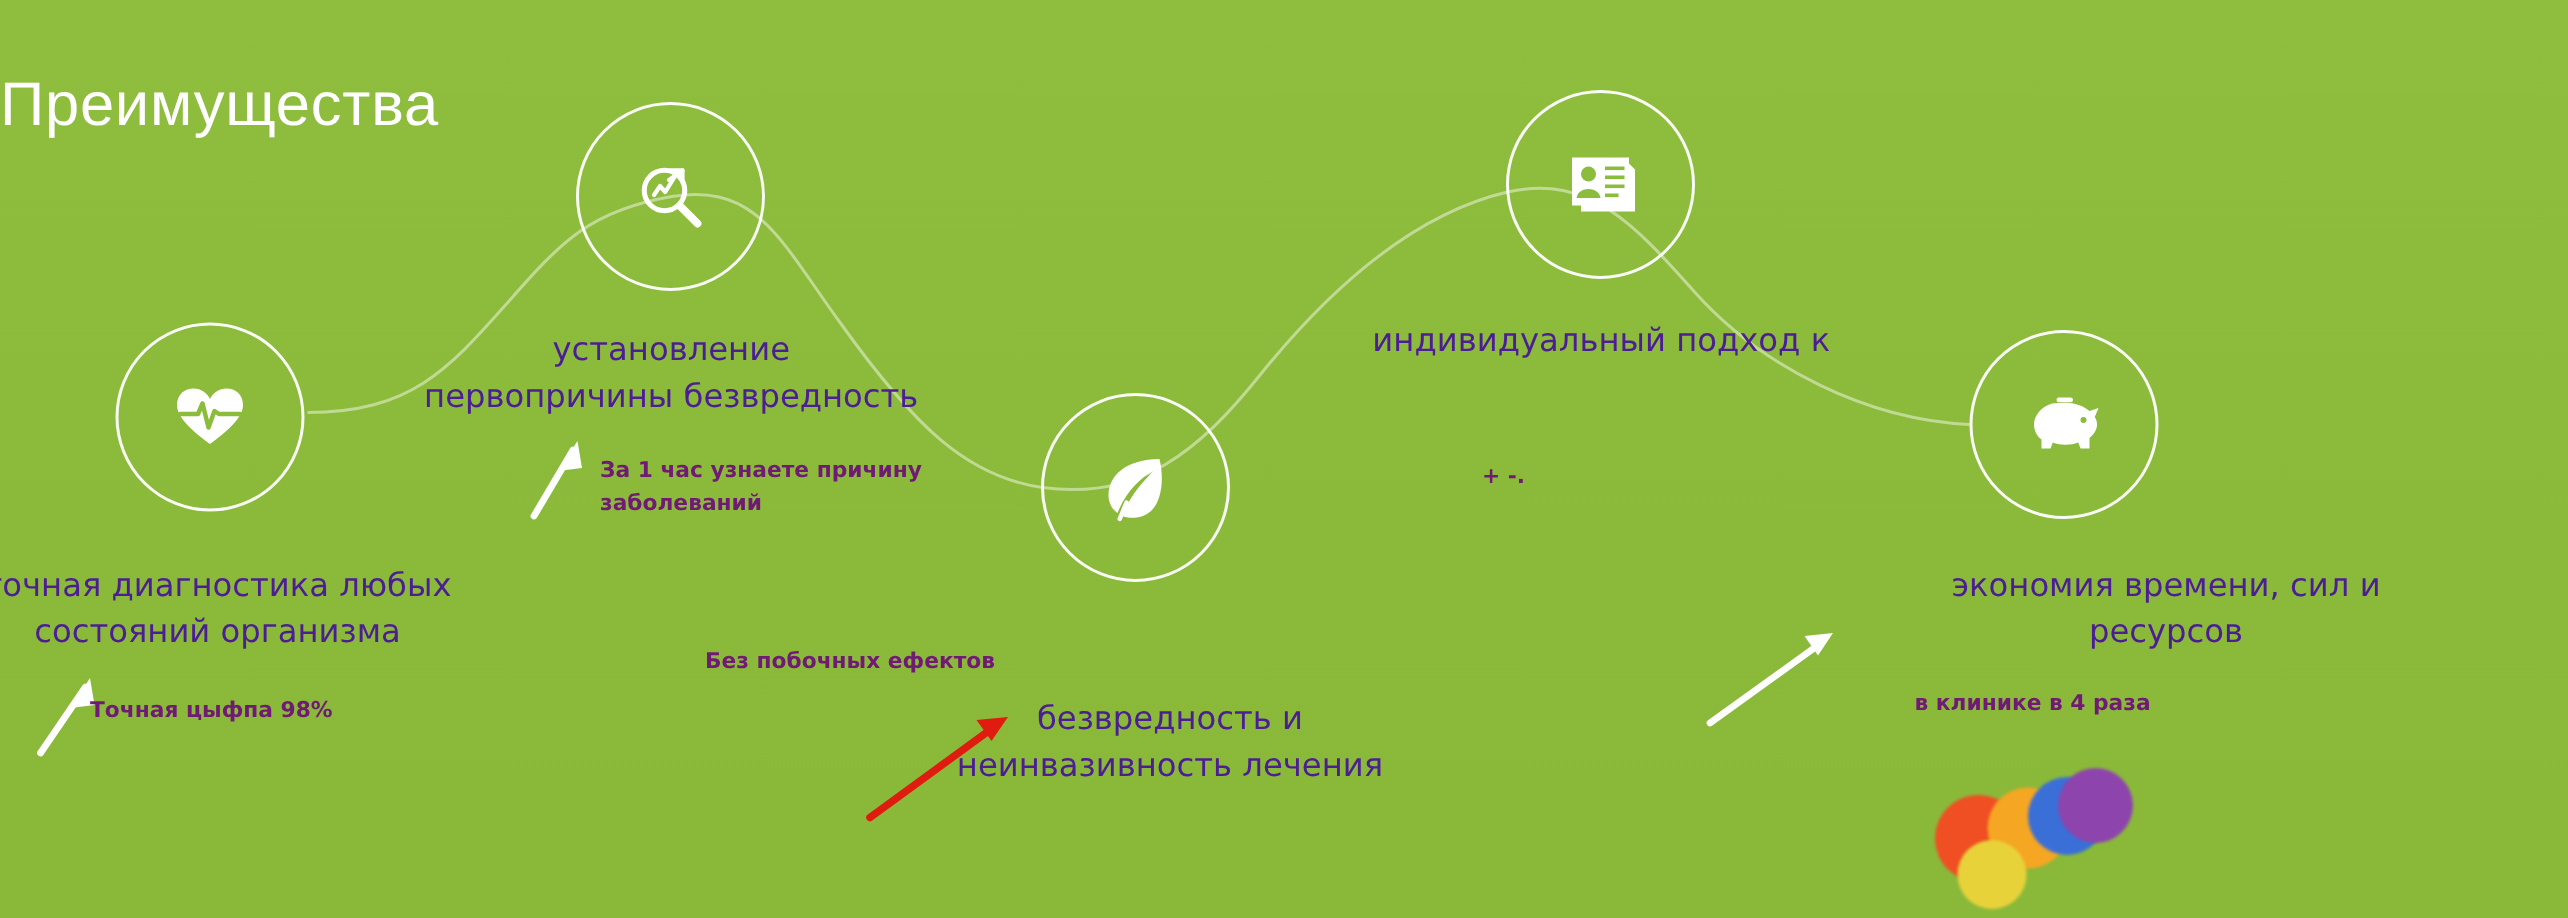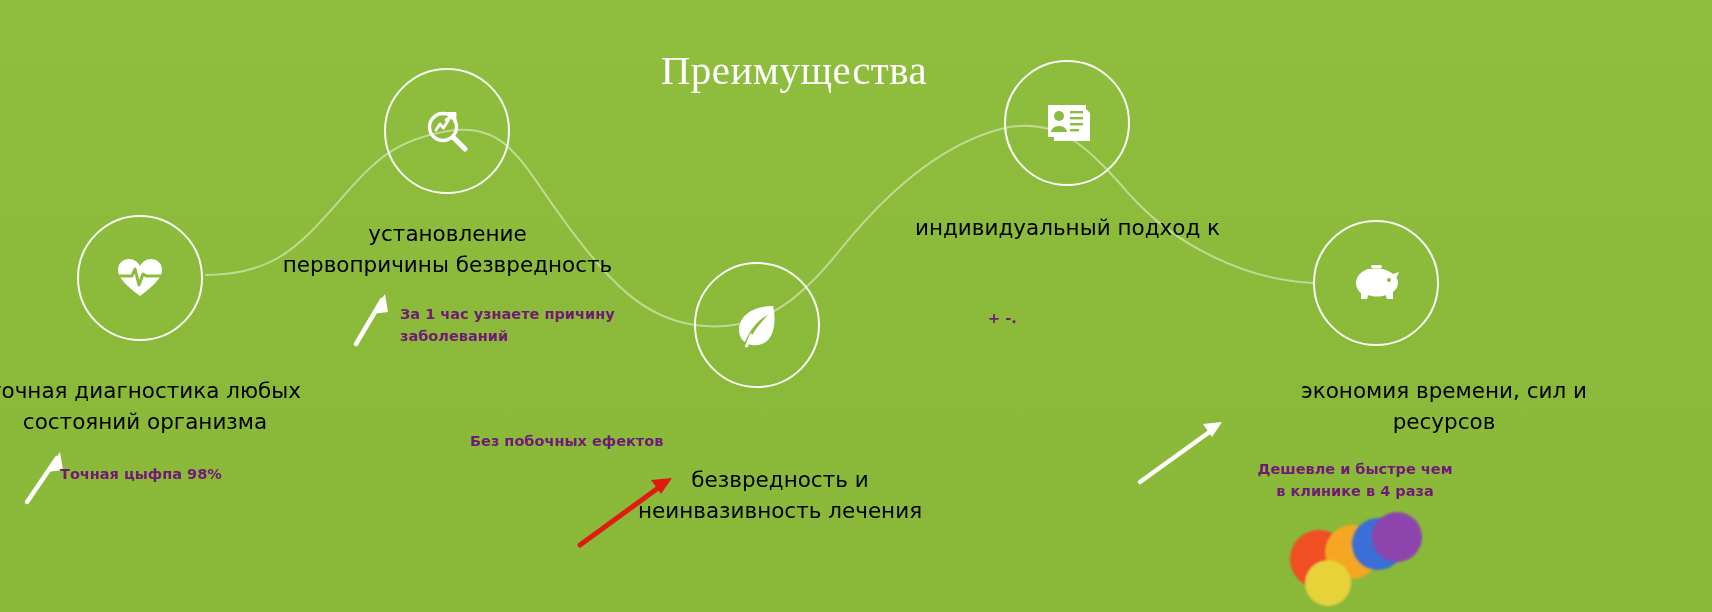--- a/index.html
+++ b/index.html
@@ -29,45 +29,45 @@
     position: absolute;
     inset: 0;
   }
 
   
   .page-title {
     position: absolute;
     left: 0;
     top: 46px;
     width: 1588px;
-    text-align: center;
+    text-align: left;
     color: #ffffff;
     font-size: 41px;
     font-weight: 400;
     letter-spacing: 0.5px;
-    font-family: Liberation Serif, serif;
+    font-family: Liberation Sans, sans-serif;
     white-space: nowrap;
   }
 
   
   .node {
     position: absolute;
     border: 2px solid rgba(255,255,255,0.95);
     border-radius: 50%;
     box-sizing: border-box;
     display: flex;
     align-items: center;
     justify-content: center;
   }
   .node svg { display: block; }
 
   
   .caption {
     position: absolute;
-    color: #000000;
+    color: #4c1d95;
     font-size: 21.5px;
     line-height: 31px;
     text-align: center;
     font-weight: 400;
     font-family: "DejaVu Sans", sans-serif;
   }
 
   
   .note {
     position: absolute;
@@ -207,21 +207,20 @@
   <div class="note" style="left:400px; top:303px; width:230px;">
     <div>За 1 час узнаете причину</div>
     <div>заболеваний</div>
   </div>
 
   <div class="note" style="left:470px; top:430px;">Без побочных ефектов</div>
 
   <div class="note" style="left:988px; top:307px;">+ -.</div>
 
   <div class="note center" style="left:1240px; top:458px; width:230px;">
-    <div>Дешевле и быстре чем</div>
     <div>в клинике в 4 раза</div>
   </div>
 
   <div>
     <div class="blob" style="left:1290px; top:530px; width:58px; height:58px; background:#f04e23;"></div>
     <div class="blob" style="left:1325px; top:525px; width:54px; height:54px; background:#f5a623;"></div>
     <div class="blob" style="left:1352px; top:518px; width:52px; height:52px; background:#3a6fd8;"></div>
     <div class="blob" style="left:1372px; top:512px; width:50px; height:50px; background:#8e44ad;"></div>
     <div class="blob" style="left:1305px; top:560px; width:46px; height:46px; background:#e8d23a;"></div>
   </div>

